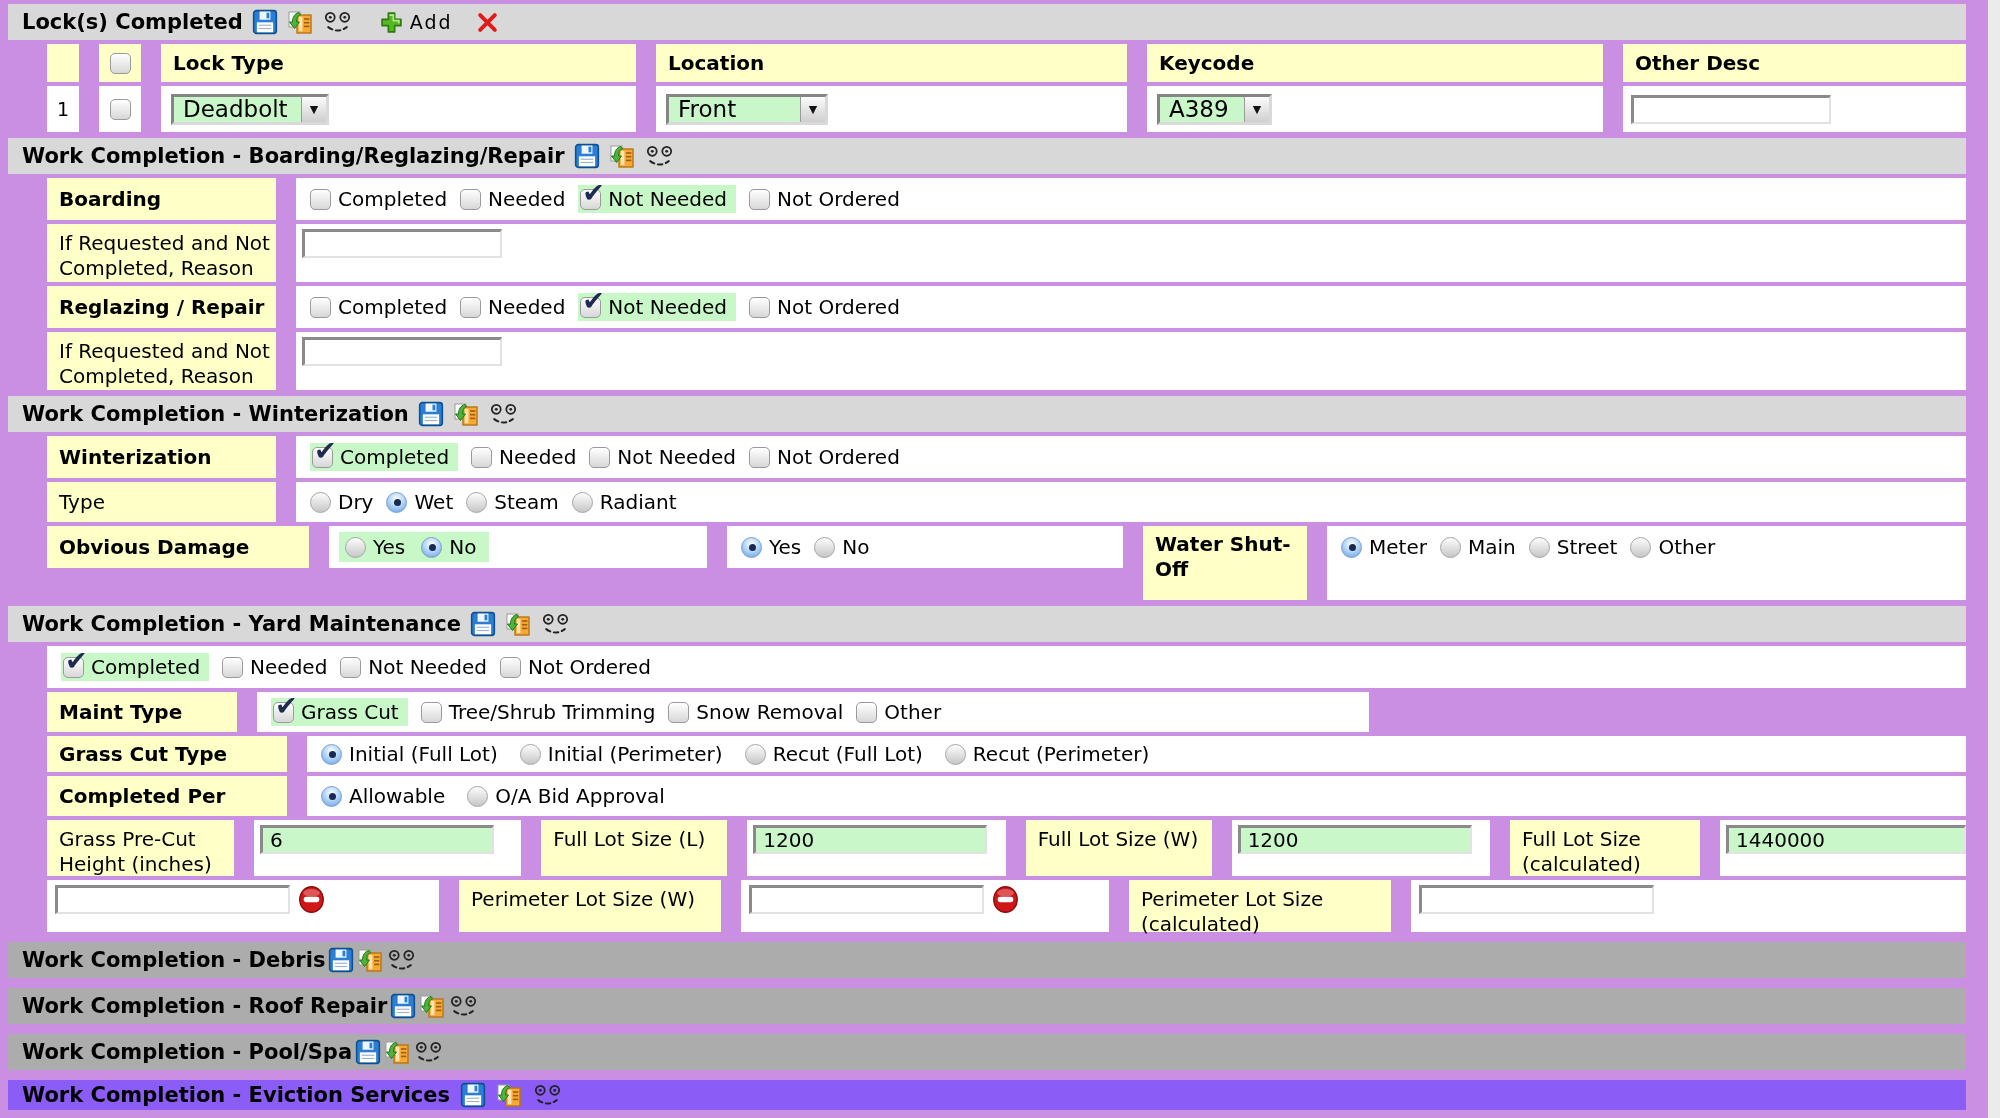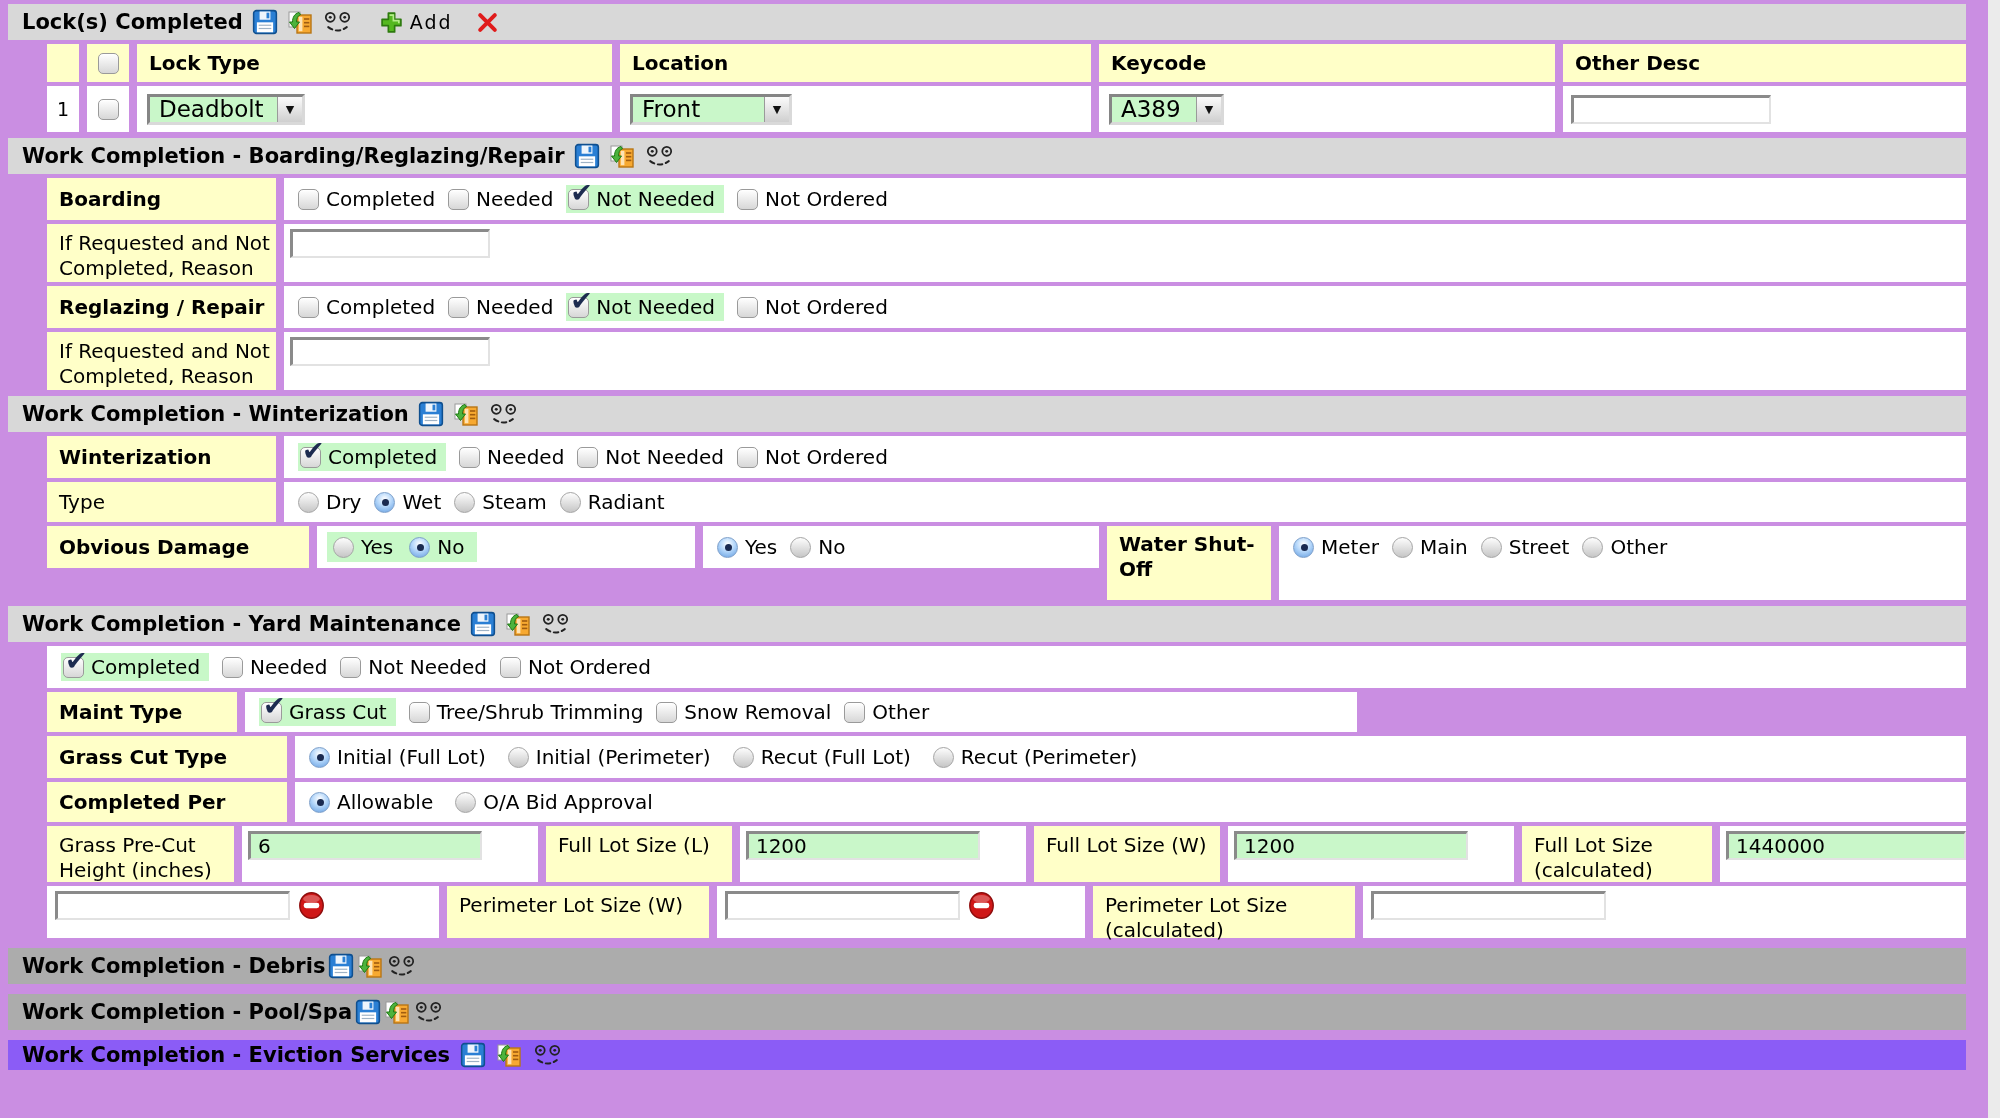--- a/index.html
+++ b/index.html
@@ -23,21 +23,21 @@
   .bar.light-footer { background:#8b5cf6; gap:10px; height:30px; margin-bottom:0; }
   .addgrp { display:flex; align-items:center; gap:7px; margin-left:18px; cursor:pointer; }
   .addtxt { font-size:19px; letter-spacing:2px; }
   .xicn { margin-left:14px; }
 
   .icn { width:26px; height:26px; flex:none; }
   .icn.sm { width:23px; height:23px; }
   .icn.smiley { width:31px; height:25px; }
 
   
-  .row { display:flex; gap:8px; margin-bottom:4px;padding-left:39px; }
+  .row { display:flex; gap:20px; margin-bottom:4px;padding-left:39px; }
   .cell { background:#fff; display:flex; align-items:center; }
   .label {
     background:#ffffc8; font-size:20px; display:flex; align-items:center;
     padding-left:12px; padding-right:6px; line-height:1.25; flex:none;
   }
   .label.bold { font-weight:bold; }
   .label.top { align-items:flex-start; padding-top:7px; }
   .flex1 { flex:1; }
   .transparent { background:transparent; }
 
@@ -452,21 +452,21 @@
         <span class="optlabel">Snow Removal</span>
       </span>
       <span class="opt">
         <span class="cb"></span>
         <span class="optlabel">Other</span>
       </span>
     </div>
     <div class="cell flex1 transparent"></div>
   </div>
 
-  <div class="row" style="height:42px">
+  <div class="row" style="height:36px">
     <div class="label bold w240">Grass Cut Type</div>
     <div class="cell flex1 opts" style="gap:22px">
       <span class="opt">
         <span class="rd on"></span>
         <span class="optlabel">Initial (Full Lot)</span>
       </span>
       <span class="opt">
         <span class="rd"></span>
         <span class="optlabel">Initial (Perimeter)</span>
       </span>
@@ -540,20 +540,32 @@
         <use href="#i-save"></use>
       </svg>
     <svg class="icn">
         <use href="#i-export"></use>
       </svg>
     <svg class="icn smiley">
         <use href="#i-smiley"></use>
       </svg>
   </div>
 
+  <div class="bar dark">
+    <span class="bar-title">Work Completion - Roof Repair</span>
+    <svg class="icn">
+        <use href="#i-save"></use>
+      </svg>
+    <svg class="icn">
+        <use href="#i-export"></use>
+      </svg>
+    <svg class="icn smiley">
+        <use href="#i-smiley"></use>
+      </svg>
+  </div>
 
   <div class="bar dark">
     <span class="bar-title">Work Completion - Pool/Spa</span>
     <svg class="icn">
         <use href="#i-save"></use>
       </svg>
     <svg class="icn">
         <use href="#i-export"></use>
       </svg>
     <svg class="icn smiley">

